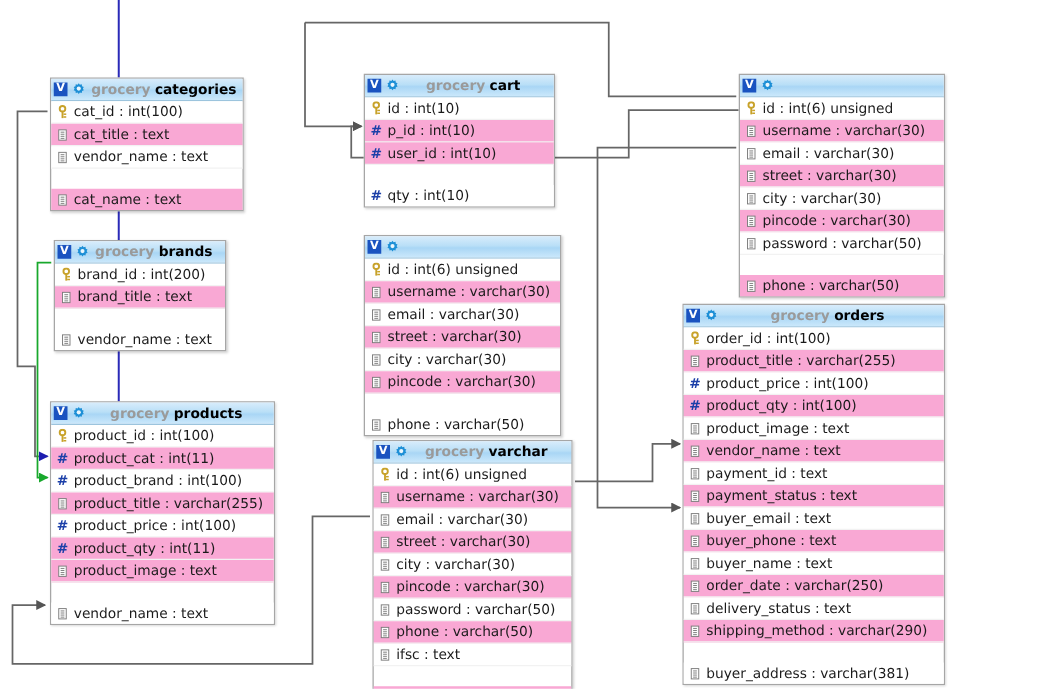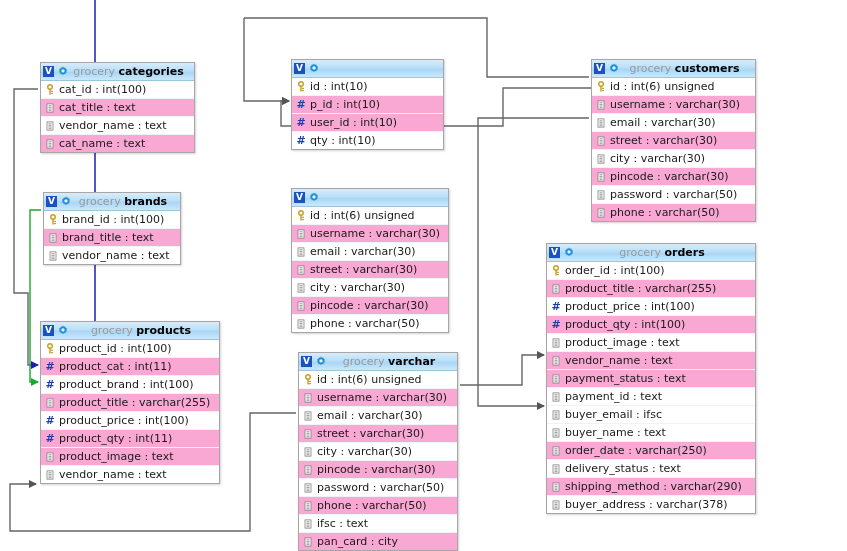--- a/index.html
+++ b/index.html
@@ -50,37 +50,37 @@
     width:12px;height:12px;flex:0 0 auto;margin-right:4px;display:block;
   }
   .hdr-title{
     flex:1 1 auto;
     text-align:center;
     overflow:hidden;
     text-overflow:clip;
     white-space:nowrap;
     padding-right:6px;
   }
-  .db-name{color:#9a9a9a;font-weight:normal;}
+  .db-name{color:#9a9a9a;font-weight:bold;}
   .tbl-name{color:#000;font-weight:bold;}
 
   .col-row{
     height:17px;
     line-height:17px;
     font-size:11px;
     display:flex;
     align-items:center;
     padding-left:3px;
     white-space:nowrap;
     overflow:hidden;
     background:#ffffff;
     border-bottom:1px solid #f2f2f2;
   }
   .col-row.alt{background:#f9a8d4;}
-  .col-row:last-child{border-bottom:none;}
+  .col-row:last-child{border-bottom:none;margin-top:16px;}
   .col-ico{
     width:12px;height:12px;flex:0 0 auto;margin-right:3px;display:block;
   }
   .hash{
     color:#1b3fa8;font-weight:bold;font-size:11px;
     width:12px;text-align:center;flex:0 0 auto;margin-right:3px;
     font-family:"DejaVu Sans","Liberation Sans",sans-serif;
   }
   .col-text{color:#1a1a1a;}
 </style>
@@ -194,21 +194,21 @@
         </div>
         <div class="col-row">
           <span style="display: block; flex: 0 0 auto;">
             <svg class="col-ico" viewBox="0 0 16 16" xmlns="http://www.w3.org/2000/svg">
               <circle cx="8" cy="4" r="3" fill="none" stroke="#c8a22a" stroke-width="2"></circle>
               <rect x="7" y="6" width="2" height="8" fill="#c8a22a"></rect>
               <rect x="9" y="9" width="3" height="1.6" fill="#c8a22a"></rect>
               <rect x="9" y="12" width="3" height="1.6" fill="#c8a22a"></rect>
             </svg>
           </span>
-          <span class="col-text">brand_id : int(100)</span>
+          <span class="col-text">brand_id : int(200)</span>
         </div>
         <div class="col-row alt">
           <span style="display: block; flex: 0 0 auto;">
             <svg class="col-ico" viewBox="0 0 16 16" xmlns="http://www.w3.org/2000/svg">
               <rect x="4" y="2.5" width="8" height="11" fill="#fdfdfd" stroke="#7b7b7b" stroke-width="1"></rect>
               <line x1="6" y1="5" x2="10" y2="5" stroke="#7b7b7b" stroke-width="1"></line>
               <line x1="6" y1="7.2" x2="10" y2="7.2" stroke="#7b7b7b" stroke-width="1"></line>
               <line x1="6" y1="9.4" x2="10" y2="9.4" stroke="#7b7b7b" stroke-width="1"></line>
               <line x1="6" y1="11.6" x2="10" y2="11.6" stroke="#7b7b7b" stroke-width="1"></line>
             </svg>
@@ -305,20 +305,21 @@
       </div>
       <div class="table-box" style="left: 291px; top: 59px; width: 153px;">
         <div class="tbl-header">
           <span class="hdr-badge">V</span>
           <span style="display: block; flex: 0 0 auto;">
             <svg class="hdr-gear" viewBox="0 0 16 16" xmlns="http://www.w3.org/2000/svg">
               <path fill="#1d8fd6" d="M8 0.8l1.2 1.6 2-0.5 0.3 2 1.9 0.8-1 1.8 1 1.8-1.9 0.8-0.3 2-2-0.5L8 12.2 6.8 10.6l-2 0.5-0.3-2L2.6 8.3l1-1.8-1-1.8 1.9-0.8 0.3-2 2 0.5z"></path>
               <circle cx="8" cy="6.5" r="2.2" fill="#eaf6fd"></circle>
             </svg>
           </span>
+          <span class="hdr-title"><span class="db-name">grocery</span> <span class="tbl-name">cart</span></span>
         </div>
         <div class="col-row">
           <span style="display: block; flex: 0 0 auto;">
             <svg class="col-ico" viewBox="0 0 16 16" xmlns="http://www.w3.org/2000/svg">
               <circle cx="8" cy="4" r="3" fill="none" stroke="#c8a22a" stroke-width="2"></circle>
               <rect x="7" y="6" width="2" height="8" fill="#c8a22a"></rect>
               <rect x="9" y="9" width="3" height="1.6" fill="#c8a22a"></rect>
               <rect x="9" y="12" width="3" height="1.6" fill="#c8a22a"></rect>
             </svg>
           </span>
@@ -564,21 +565,20 @@
       </div>
       <div class="table-box" style="left: 591px; top: 59px; width: 165px;">
         <div class="tbl-header">
           <span class="hdr-badge">V</span>
           <span style="display: block; flex: 0 0 auto;">
             <svg class="hdr-gear" viewBox="0 0 16 16" xmlns="http://www.w3.org/2000/svg">
               <path fill="#1d8fd6" d="M8 0.8l1.2 1.6 2-0.5 0.3 2 1.9 0.8-1 1.8 1 1.8-1.9 0.8-0.3 2-2-0.5L8 12.2 6.8 10.6l-2 0.5-0.3-2L2.6 8.3l1-1.8-1-1.8 1.9-0.8 0.3-2 2 0.5z"></path>
               <circle cx="8" cy="6.5" r="2.2" fill="#eaf6fd"></circle>
             </svg>
           </span>
-          <span class="hdr-title"><span class="db-name">grocery</span> <span class="tbl-name">customers</span></span>
         </div>
         <div class="col-row">
           <span style="display: block; flex: 0 0 auto;">
             <svg class="col-ico" viewBox="0 0 16 16" xmlns="http://www.w3.org/2000/svg">
               <circle cx="8" cy="4" r="3" fill="none" stroke="#c8a22a" stroke-width="2"></circle>
               <rect x="7" y="6" width="2" height="8" fill="#c8a22a"></rect>
               <rect x="9" y="9" width="3" height="1.6" fill="#c8a22a"></rect>
               <rect x="9" y="12" width="3" height="1.6" fill="#c8a22a"></rect>
             </svg>
           </span>
@@ -728,20 +728,32 @@
             <svg class="col-ico" viewBox="0 0 16 16" xmlns="http://www.w3.org/2000/svg">
               <rect x="4" y="2.5" width="8" height="11" fill="#fdfdfd" stroke="#7b7b7b" stroke-width="1"></rect>
               <line x1="6" y1="5" x2="10" y2="5" stroke="#7b7b7b" stroke-width="1"></line>
               <line x1="6" y1="7.2" x2="10" y2="7.2" stroke="#7b7b7b" stroke-width="1"></line>
               <line x1="6" y1="9.4" x2="10" y2="9.4" stroke="#7b7b7b" stroke-width="1"></line>
               <line x1="6" y1="11.6" x2="10" y2="11.6" stroke="#7b7b7b" stroke-width="1"></line>
             </svg>
           </span>
           <span class="col-text">vendor_name : text</span>
         </div>
+        <div class="col-row">
+          <span style="display: block; flex: 0 0 auto;">
+            <svg class="col-ico" viewBox="0 0 16 16" xmlns="http://www.w3.org/2000/svg">
+              <rect x="4" y="2.5" width="8" height="11" fill="#fdfdfd" stroke="#7b7b7b" stroke-width="1"></rect>
+              <line x1="6" y1="5" x2="10" y2="5" stroke="#7b7b7b" stroke-width="1"></line>
+              <line x1="6" y1="7.2" x2="10" y2="7.2" stroke="#7b7b7b" stroke-width="1"></line>
+              <line x1="6" y1="9.4" x2="10" y2="9.4" stroke="#7b7b7b" stroke-width="1"></line>
+              <line x1="6" y1="11.6" x2="10" y2="11.6" stroke="#7b7b7b" stroke-width="1"></line>
+            </svg>
+          </span>
+          <span class="col-text">payment_id : text</span>
+        </div>
         <div class="col-row alt">
           <span style="display: block; flex: 0 0 auto;">
             <svg class="col-ico" viewBox="0 0 16 16" xmlns="http://www.w3.org/2000/svg">
               <rect x="4" y="2.5" width="8" height="11" fill="#fdfdfd" stroke="#7b7b7b" stroke-width="1"></rect>
               <line x1="6" y1="5" x2="10" y2="5" stroke="#7b7b7b" stroke-width="1"></line>
               <line x1="6" y1="7.2" x2="10" y2="7.2" stroke="#7b7b7b" stroke-width="1"></line>
               <line x1="6" y1="9.4" x2="10" y2="9.4" stroke="#7b7b7b" stroke-width="1"></line>
               <line x1="6" y1="11.6" x2="10" y2="11.6" stroke="#7b7b7b" stroke-width="1"></line>
             </svg>
           </span>
@@ -750,33 +762,33 @@
         <div class="col-row">
           <span style="display: block; flex: 0 0 auto;">
             <svg class="col-ico" viewBox="0 0 16 16" xmlns="http://www.w3.org/2000/svg">
               <rect x="4" y="2.5" width="8" height="11" fill="#fdfdfd" stroke="#7b7b7b" stroke-width="1"></rect>
               <line x1="6" y1="5" x2="10" y2="5" stroke="#7b7b7b" stroke-width="1"></line>
               <line x1="6" y1="7.2" x2="10" y2="7.2" stroke="#7b7b7b" stroke-width="1"></line>
               <line x1="6" y1="9.4" x2="10" y2="9.4" stroke="#7b7b7b" stroke-width="1"></line>
               <line x1="6" y1="11.6" x2="10" y2="11.6" stroke="#7b7b7b" stroke-width="1"></line>
             </svg>
           </span>
-          <span class="col-text">payment_id : text</span>
-        </div>
-        <div class="col-row">
-          <span style="display: block; flex: 0 0 auto;">
-            <svg class="col-ico" viewBox="0 0 16 16" xmlns="http://www.w3.org/2000/svg">
-              <rect x="4" y="2.5" width="8" height="11" fill="#fdfdfd" stroke="#7b7b7b" stroke-width="1"></rect>
-              <line x1="6" y1="5" x2="10" y2="5" stroke="#7b7b7b" stroke-width="1"></line>
-              <line x1="6" y1="7.2" x2="10" y2="7.2" stroke="#7b7b7b" stroke-width="1"></line>
-              <line x1="6" y1="9.4" x2="10" y2="9.4" stroke="#7b7b7b" stroke-width="1"></line>
-              <line x1="6" y1="11.6" x2="10" y2="11.6" stroke="#7b7b7b" stroke-width="1"></line>
-            </svg>
-          </span>
-          <span class="col-text">buyer_email : ifsc</span>
+          <span class="col-text">buyer_email : text</span>
+        </div>
+        <div class="col-row alt">
+          <span style="display: block; flex: 0 0 auto;">
+            <svg class="col-ico" viewBox="0 0 16 16" xmlns="http://www.w3.org/2000/svg">
+              <rect x="4" y="2.5" width="8" height="11" fill="#fdfdfd" stroke="#7b7b7b" stroke-width="1"></rect>
+              <line x1="6" y1="5" x2="10" y2="5" stroke="#7b7b7b" stroke-width="1"></line>
+              <line x1="6" y1="7.2" x2="10" y2="7.2" stroke="#7b7b7b" stroke-width="1"></line>
+              <line x1="6" y1="9.4" x2="10" y2="9.4" stroke="#7b7b7b" stroke-width="1"></line>
+              <line x1="6" y1="11.6" x2="10" y2="11.6" stroke="#7b7b7b" stroke-width="1"></line>
+            </svg>
+          </span>
+          <span class="col-text">buyer_phone : text</span>
         </div>
         <div class="col-row">
           <span style="display: block; flex: 0 0 auto;">
             <svg class="col-ico" viewBox="0 0 16 16" xmlns="http://www.w3.org/2000/svg">
               <rect x="4" y="2.5" width="8" height="11" fill="#fdfdfd" stroke="#7b7b7b" stroke-width="1"></rect>
               <line x1="6" y1="5" x2="10" y2="5" stroke="#7b7b7b" stroke-width="1"></line>
               <line x1="6" y1="7.2" x2="10" y2="7.2" stroke="#7b7b7b" stroke-width="1"></line>
               <line x1="6" y1="9.4" x2="10" y2="9.4" stroke="#7b7b7b" stroke-width="1"></line>
               <line x1="6" y1="11.6" x2="10" y2="11.6" stroke="#7b7b7b" stroke-width="1"></line>
             </svg>
@@ -822,17 +834,17 @@
         <div class="col-row">
           <span style="display: block; flex: 0 0 auto;">
             <svg class="col-ico" viewBox="0 0 16 16" xmlns="http://www.w3.org/2000/svg">
               <rect x="4" y="2.5" width="8" height="11" fill="#fdfdfd" stroke="#7b7b7b" stroke-width="1"></rect>
               <line x1="6" y1="5" x2="10" y2="5" stroke="#7b7b7b" stroke-width="1"></line>
               <line x1="6" y1="7.2" x2="10" y2="7.2" stroke="#7b7b7b" stroke-width="1"></line>
               <line x1="6" y1="9.4" x2="10" y2="9.4" stroke="#7b7b7b" stroke-width="1"></line>
               <line x1="6" y1="11.6" x2="10" y2="11.6" stroke="#7b7b7b" stroke-width="1"></line>
             </svg>
           </span>
-          <span class="col-text">buyer_address : varchar(378)</span>
+          <span class="col-text">buyer_address : varchar(381)</span>
         </div>
       </div>
     </div>
 </div>
 
 </body></html>

